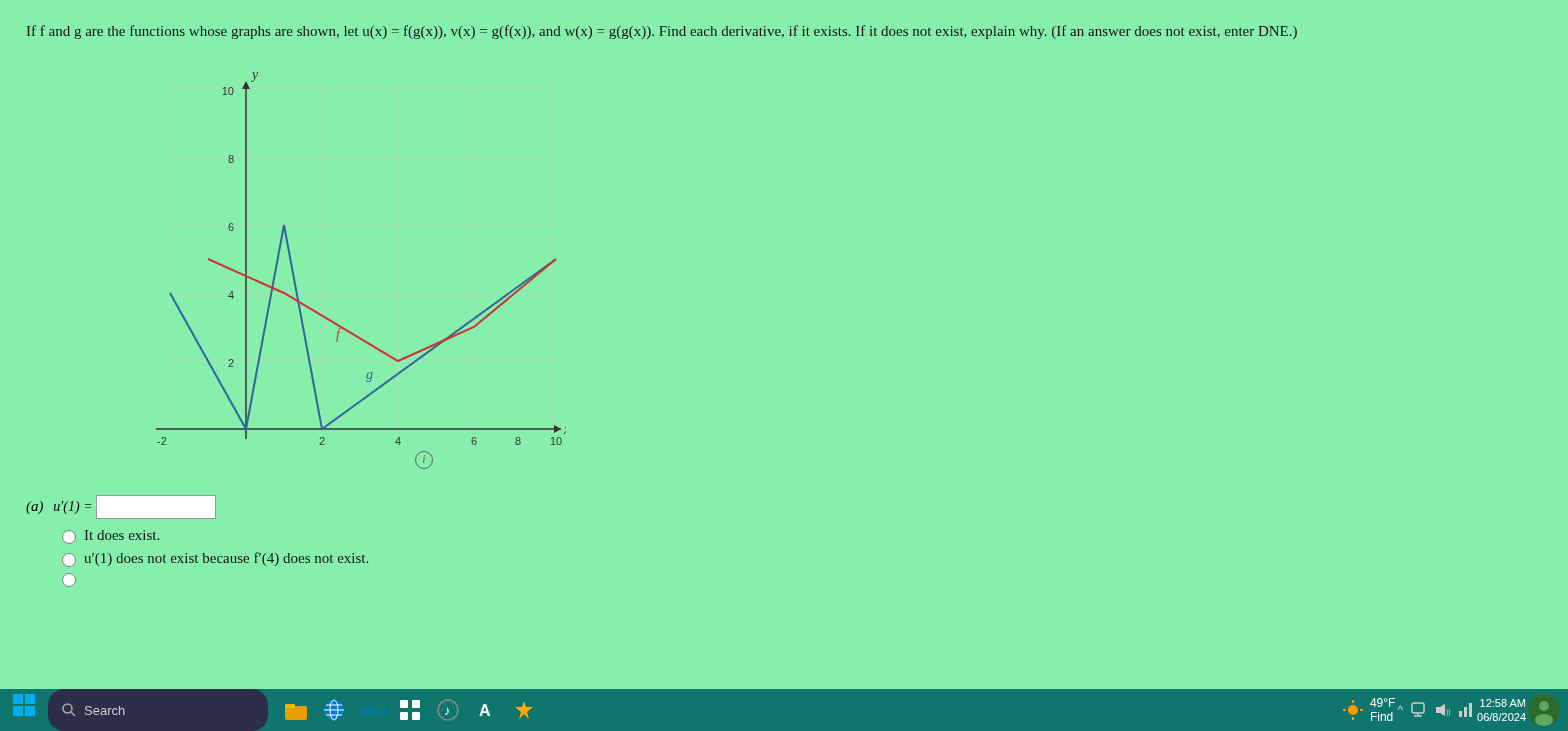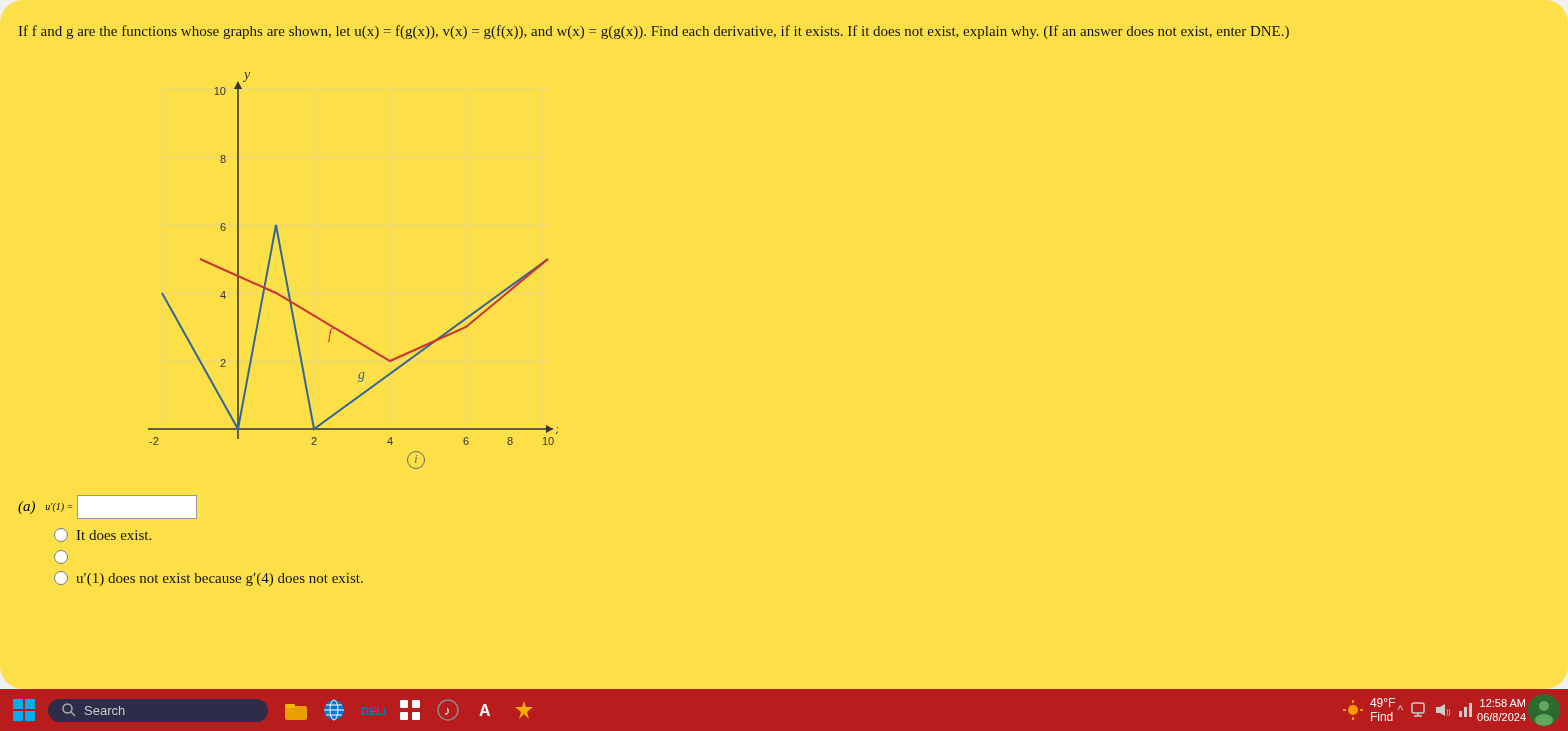--- a/index.html
+++ b/index.html
@@ -7,29 +7,28 @@
       width: 1568px;
       height: 731px;
       background: #f0f0f0;
       font-family: 'Times New Roman', serif;
       overflow: hidden;
       position: relative;
     }
 
     
     .main-content {
-      background: #fde047;
+      background: #86efac;
       position: absolute;
       top: 0;
       left: 0;
       right: 0;
       bottom: 42px;
-      padding: 20px 18px;
+      padding: 20px 26px;
       overflow-y: auto;
-      border-radius: 23px;
     }
 
     .problem-text {
       font-size: 15px;
       line-height: 1.5;
       color: #111;
       margin-bottom: 16px;
       max-width: 1400px;
     }
 
@@ -65,42 +64,41 @@
       font-size: 14px;
       padding: 0 4px;
     }
 
     .radio-options {
       margin-left: 36px;
     }
 
     .radio-option {
       display: flex;
-      align-items: center;
+      align-items: flex-end;
       margin-bottom: 6px;
       font-size: 15px;
       color: #111;
     }
 
     .radio-option input[type="radio"] {
       margin-right: 8px;
       width: 14px;
       height: 14px;
     }
 
     
     .taskbar {
       position: absolute;
       bottom: 0;
       left: 0;
       right: 0;
       height: 42px;
-      background: #b91c1c;
-      display: flex;
-      align-items: center;
+      background: #0f766e;
+      display: flex;
       padding: 0 8px;
       gap: 4px;
       z-index: 100;
     }
 
     .taskbar-start {
       width: 32px;
       height: 32px;
       display: flex;
       align-items: center;
@@ -291,36 +289,36 @@
 
     </svg>
 
     <div class="info-circle" style="position:absolute; bottom:10px; left:385px;">i</div>
   </div>
 
   <div class="parts-section">
     <div class="part-row">
       <span class="part-label">(a)</span>
       &nbsp;
-      <span style="font-style:italic; font-size:10px;">u′(1) =</span>
+      <span style="font-style:italic; font-size:14px;">u′(1) =</span>
       &nbsp;
       <input type="text" class="answer-input" value="" style="">
     </div>
 
     <div class="radio-options">
       <div class="radio-option">
         <input type="radio" name="part-a" style="">
         <span>It does exist.</span>
       </div>
       <div class="radio-option">
         <input type="radio" name="part-a" style="">
+        <span>u′(1) does not exist because f′(4) does not exist.</span>
       </div>
       <div class="radio-option">
         <input type="radio" name="part-a" style="">
-        <span>u′(1) does not exist because g′(4) does not exist.</span>
       </div>
     </div>
   </div>
 </div>
 
 <div class="taskbar">
 
   <div class="taskbar-start">
     <svg class="win-logo" viewBox="0 0 22 22" xmlns="http://www.w3.org/2000/svg">
       <rect x="0" y="0" width="10" height="10" fill="#00adef"></rect>

